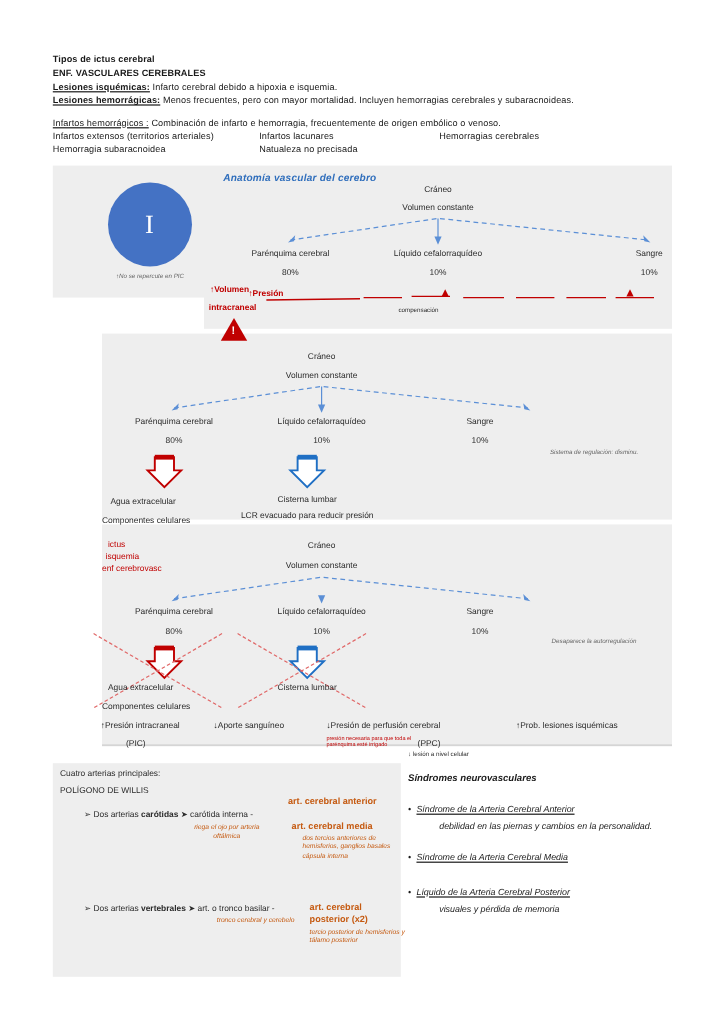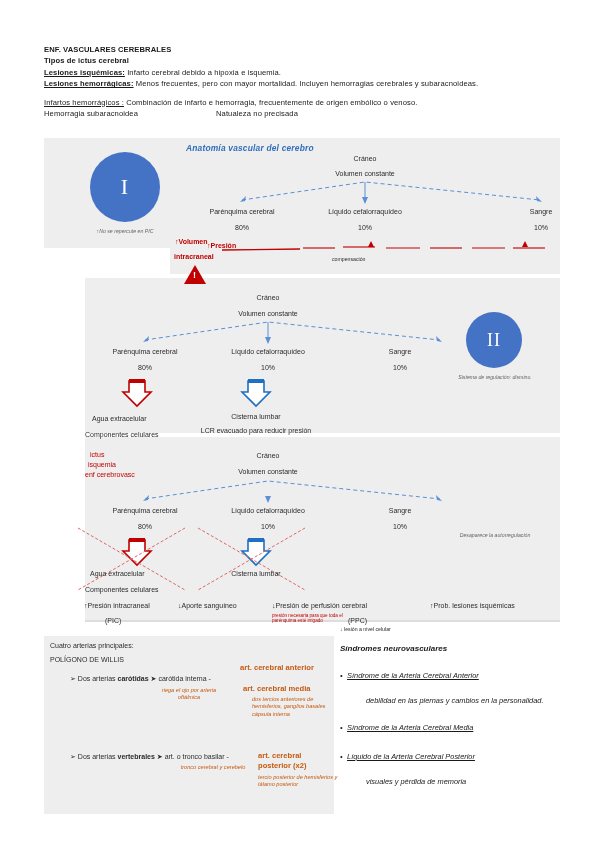--- a/index.html
+++ b/index.html
@@ -65,40 +65,45 @@
   
   .al{position:absolute;font-size:7px;white-space:nowrap;color:#2b2b2b;}
   .al.orb{color:#c55a11;font-weight:bold;font-size:7.6px;}
   .al.it{font-style:italic;font-size:5.6px;color:#c55a11;line-height:7.4px;white-space:normal;}
 
   
   .rc{position:absolute;left:340px;top:644px;width:250px;font-style:italic;}
   .rc h4{margin:0 0 11px 0;font-size:8px;font-weight:bold;}
   .rc .item{margin-bottom:11px;}
   .rc .hd{font-size:7.4px;text-decoration:underline;}
-  .rc .bd{font-size:7.4px;margin-top:14px;padding-left:26px;}
+  .rc .bd{font-size:7.4px;margin-top:2px;padding-left:26px;}
   .bullet{font-size:7.4px;}
 </style>
 </head>
 <body>
 
 <div class="page">
 
   <div class="notes">
+    <div class="ln b">Tipos de ictus cerebral</div>
     <div class="ln b">ENF. VASCULARES CEREBRALES</div>
-    <div class="ln b">Tipos de ictus cerebral</div>
     <div class="ln">
       <span class="u b">Lesiones isquémicas:</span><span> Infarto cerebral debido a hipoxia e isquemia.</span>
     </div>
     <div class="ln">
       <span class="u b">Lesiones hemorrágicas:</span><span> Menos frecuentes, pero con mayor mortalidad.    Incluyen hemorragias cerebrales y subaracnoideas.</span>
     </div>
     <div class="sp"></div>
     <div class="ln">
       <span class="u">Infartos hemorrágicos :</span><span> Combinación de infarto e hemorragia, frecuentemente de origen embólico o venoso.</span>
+    </div>
+    <div class="ln cols">
+      <span class="c1">Infartos extensos (territorios arteriales)</span>
+      <span class="c2">Infartos lacunares</span>
+      <span class="c3">Hemorragias cerebrales</span>
     </div>
     <div class="ln cols">
       <span class="c1">Hemorragia subaracnoidea</span>
       <span class="c2">Natualeza no precisada</span>
       <span class="c3"></span>
     </div>
   </div>
 
   <div class="panel p1b"></div>
   <div class="panel p1"></div>
@@ -171,21 +176,20 @@
 
   <div class="dt redb" style="left:175px;top:238px;">↑Volumen</div>
   <div class="dt redb" style="left:174px;top:253px;">intracraneal</div>
   <div class="dt redb" style="left:207px;top:242px;">↑Presión</div>
   <div class="dt tiny" style="left:332px;top:256px;">compensación</div>
 
   <div class="warn" style="left:184px;top:265px;">
     <span class="bang">!</span>
   </div>
 
-  <div class="circ c-II">II</div>
   <div class="cap" style="left:436px;top:374px;width:118px;">Sistema de regulación: disminu.</div>
 
   <div class="dt ctr" style="left:268px;top:294px;">Cráneo</div>
   <div class="dt ctr" style="left:268px;top:310px;">Volumen constante</div>
 
   <div class="dt ctr" style="left:145px;top:348px;">Parénquima cerebral</div>
   <div class="dt ctr" style="left:145px;top:364px;">80%</div>
   <div class="dt ctr" style="left:268px;top:348px;">Líquido cefalorraquídeo</div>
   <div class="dt ctr" style="left:268px;top:364px;">10%</div>
   <div class="dt ctr" style="left:400px;top:348px;">Sangre</div>

